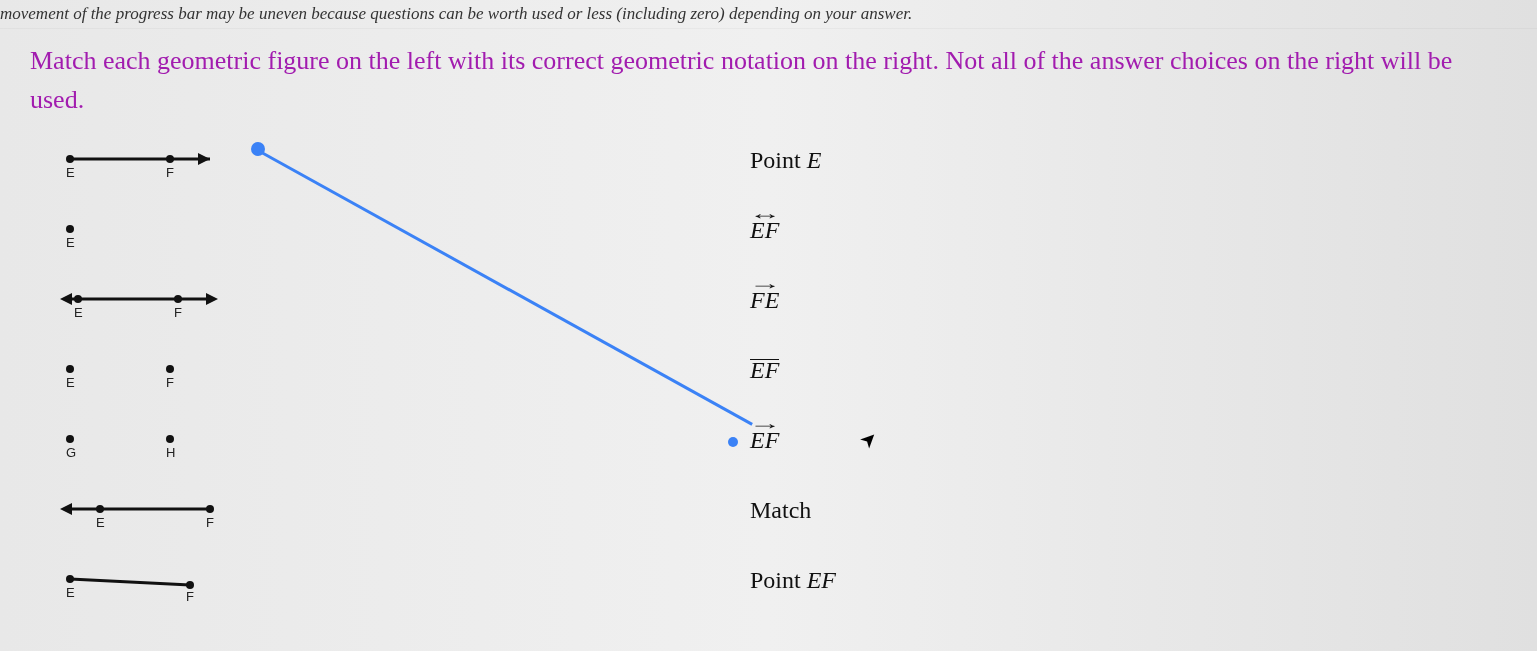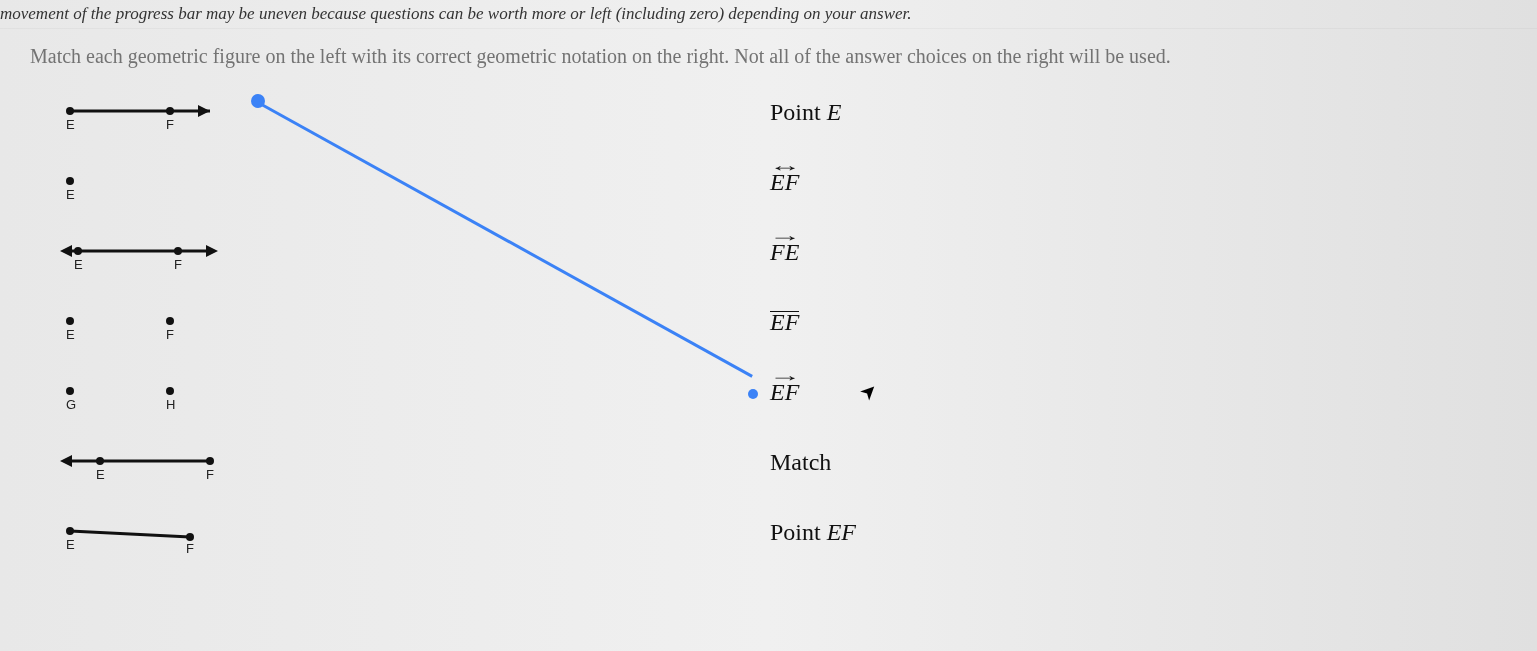--- a/index.html
+++ b/index.html
@@ -12,22 +12,22 @@
     position: relative;
   }
   .progress-note {
     font-style: italic;
     font-size: 17px;
     color: #333;
     padding: 4px 0 4px 0;
     border-bottom: 1px solid rgba(0,0,0,0.03);
   }
   .question {
-    font-size: 20px;
-    color: #737373;
+    font-size: 26px;
+    color: #a21caf;
     padding: 12px 30px 8px 30px;
     line-height: 1.5;
     font-family: Georgia, 'Times New Roman', serif;
   }
   .content {
     position: relative;
     width: 100%;
     height: 500px;
   }
   .figures {
@@ -37,21 +37,20 @@
   }
   .fig-row {
     height: 70px;
     position: relative;
     width: 300px;
   }
   .answers {
     position: absolute;
     left: 750px;
     top: 20px;
-    margin-left: 20px;
   }
   .ans {
     font-size: 24px;
     font-family: 'Times New Roman', serif;
     font-style: italic;
     color: #111;
     margin-bottom: 40px;
     height: 30px;
     position: relative;
   }
@@ -96,21 +95,21 @@
     position: absolute;
     font-size: 20px;
     color: #000;
   }
   svg.fig { display: block; }
   .pt-label { font-family: Arial, sans-serif; font-size: 13px; fill: #222; font-style: normal; }
 </style>
 </head>
 <body>
 
-<div class="progress-note">movement of the progress bar may be uneven because questions can be worth more or left (including zero) depending on your answer.</div>
+<div class="progress-note">movement of the progress bar may be uneven because questions can be worth used or less (including zero) depending on your answer.</div>
 
 <div class="question">Match each geometric figure on the left with its correct geometric notation on the right. Not all of the answer choices on the right will be used.</div>
 
 <div class="content">
 
   <div class="figures">
 
     <div class="fig-row">
       <svg class="fig" width="200" height="40">
         <circle cx="10" cy="12" r="4" fill="#111"></circle>

